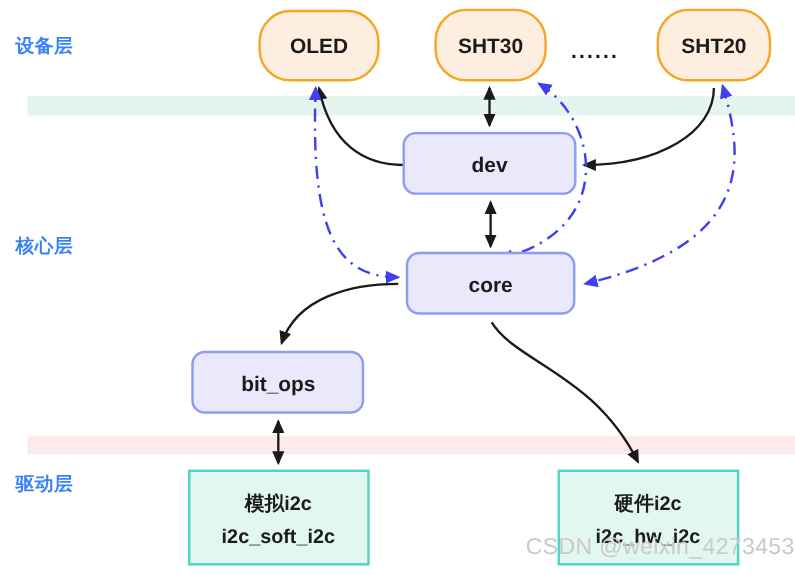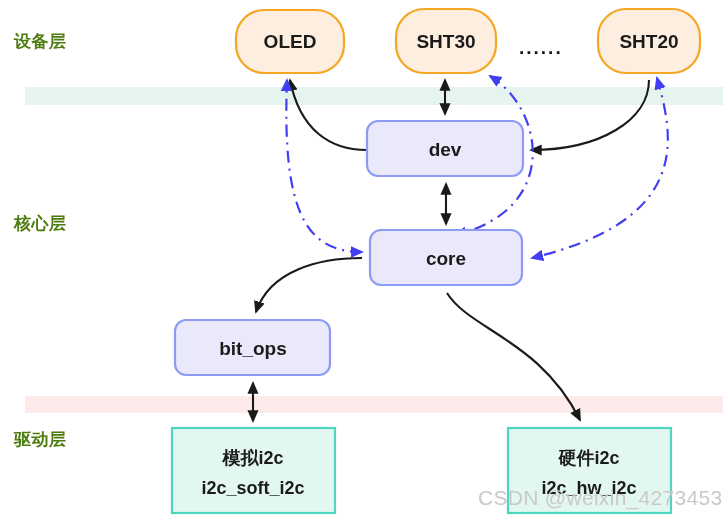--- a/index.html
+++ b/index.html
@@ -1,20 +1,20 @@
 <!DOCTYPE html>
 <html><head>
 <meta charset="utf-8">
 <style>
   html,body{margin:0;padding:0;background:#ffffff;}
   body{width:723px;height:523px;overflow:hidden;font-family:"Liberation Sans","DejaVu Sans",sans-serif;}
   #stage{position:relative;width:723px;height:523px;background:#ffffff;}
   #diagram{position:absolute;left:0;top:0;width:723px;height:523px;}
   .layer-label{
-    position:absolute;font-weight:bold;font-size:17px;color:#4d7c0f;
+    position:absolute;font-weight:bold;font-size:17px;color:#3b82f6;
     letter-spacing:0.5px;white-space:nowrap;
   }
   .watermark{
     position:absolute;left:478px;top:486px;font-size:21px;color:#c9c9c9;
     font-family:"Liberation Sans","DejaVu Sans",sans-serif;white-space:nowrap;
     letter-spacing:0.3px;
   }
   svg text{font-family:"Liberation Sans","DejaVu Sans",sans-serif;}
   .node-label{font-weight:bold;fill:#1b1b1b;}
   .ellipsis-dots{position:absolute;font-size:19px;font-weight:bold;color:#111;letter-spacing:2px;}

